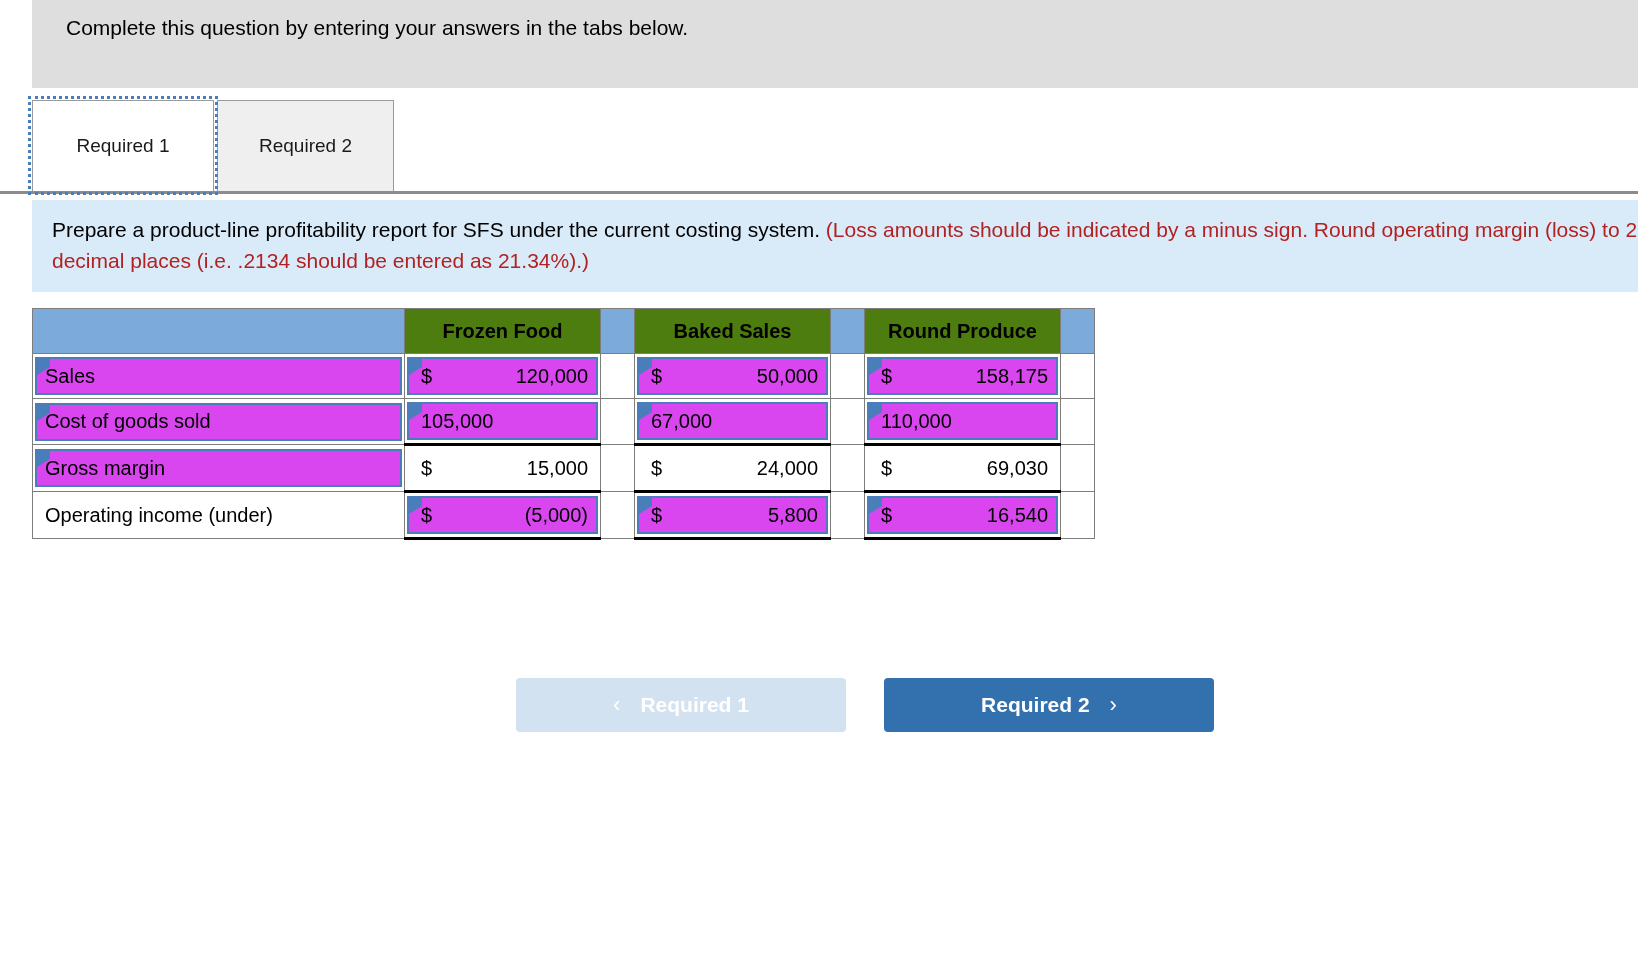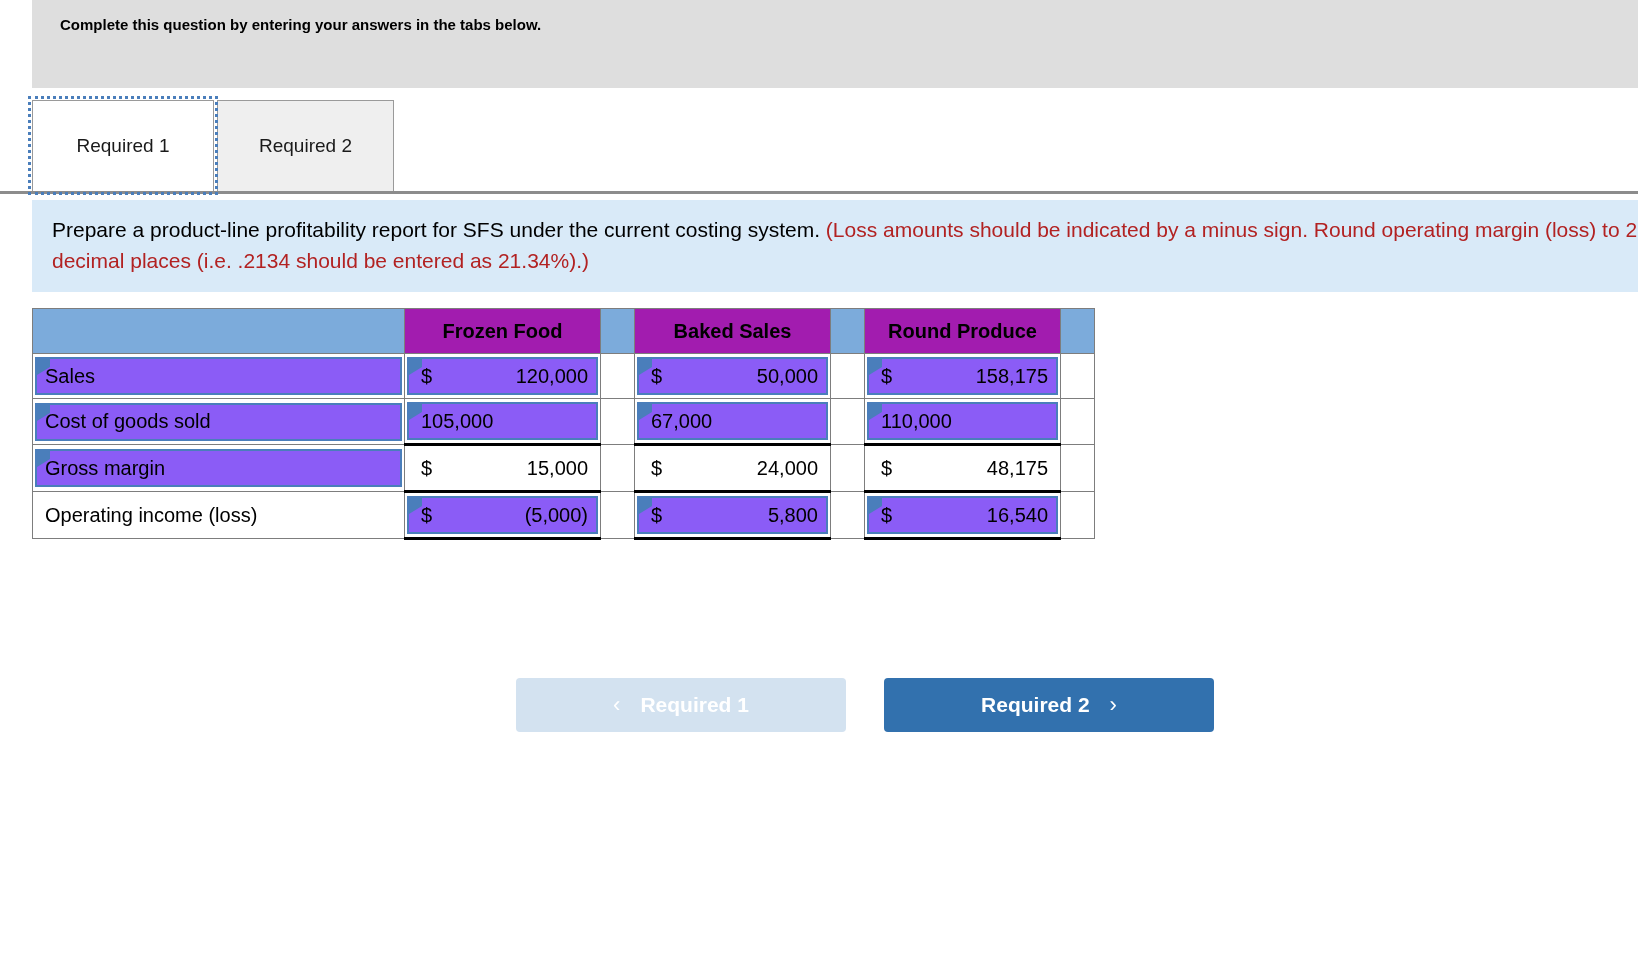--- a/index.html
+++ b/index.html
@@ -20,24 +20,24 @@
     position: absolute;
     left: 32px;
     top: 0;
     width: 1640px;
     height: 88px;
     background: #dedede;
     box-sizing: border-box;
   }
   .top-band-title {
     position: absolute;
-    left: 28px;
+    left: 34px;
     top: 16px;
-    font-size: 15px;
-    font-weight: bold;
+    font-size: 21px;
+    font-weight: normal;
     color: #000;
     white-space: nowrap;
   }
 
   
   .tabstrip {
     position: absolute;
     left: 0;
     top: 96px;
     width: 1638px;
@@ -114,21 +114,21 @@
     margin: 0;
     border: 1px solid #7d7d7d;
     vertical-align: middle;
   }
   .col-label  { width: 372px; }
   .col-value  { width: 196px; }
   .col-gap    { width: 34px; }
 
   thead th {
     height: 44px;
-    background: #a21caf;
+    background: #4d7c0f;
     font-size: 20px;
     font-weight: bold;
     color: #000;
     text-align: center;
   }
   thead th.blank-head { background: #7cabdb; }
 
   tbody td { height: 44px; background: #ffffff; }
 
   
@@ -137,21 +137,21 @@
     height: 38px;
     margin: 2px 2px;
     box-sizing: border-box;
     display: flex;
     align-items: center;
     font-size: 20px;
     color: #000;
   }
   .cellbox.bordered {
     border: 2px solid #4a7ebb;
-    background: #8b5cf6;
+    background: #d946ef;
   }
   .cellbox.plain {
     border: 2px solid transparent;
   }
   
   .cellbox.marked::before {
     content: "";
     position: absolute;
     left: 0px;
     top: 0px;
@@ -352,31 +352,31 @@
             <span class="cur">$</span>
             <span class="amt">24,000</span>
           </div>
         </div>
       </td>
       <td></td>
       <td class="rule-top">
         <div class="cellbox plain">
           <div class="num-wrap">
             <span class="cur">$</span>
-            <span class="amt">48,175</span>
+            <span class="amt">69,030</span>
           </div>
         </div>
       </td>
       <td></td>
     </tr>
 
 
     <tr>
       <td>
-        <div class="cellbox plain lbl">Operating income (loss)</div>
+        <div class="cellbox plain lbl">Operating income (under)</div>
       </td>
       <td class="rule-top rule-bottom">
         <div class="cellbox bordered marked">
           <div class="num-wrap">
             <span class="cur">$</span>
             <span class="amt">(5,000)</span>
           </div>
         </div>
       </td>
       <td></td>

